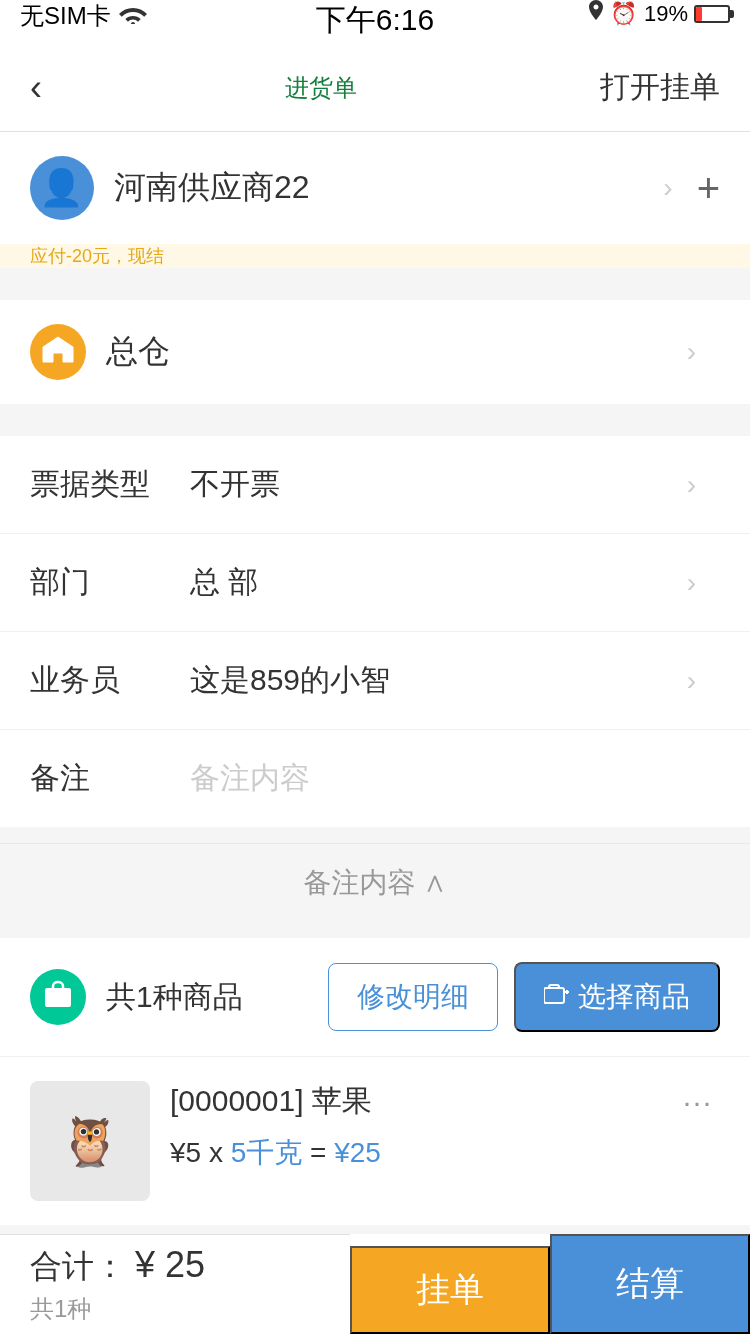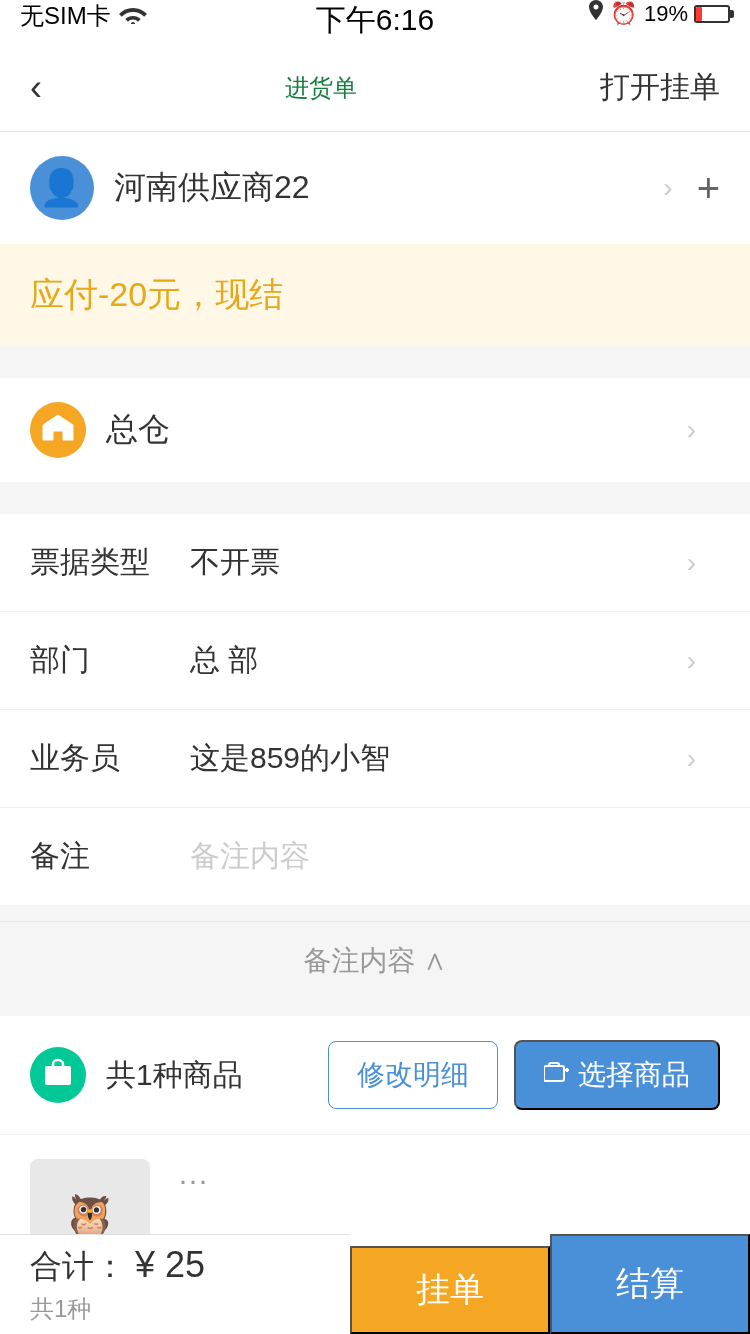--- a/index.html
+++ b/index.html
@@ -69,23 +69,23 @@
     .supplier-avatar {
       width: 64px; height: 64px; border-radius: 50%; background: #4a90d9;
       display: flex; align-items: center; justify-content: center;
       margin-right: 20px; flex-shrink: 0;
     }
     .supplier-avatar-icon { font-size: 36px; color: #fff; }
     .supplier-name { flex: 1; font-size: 32px; color: #333; }
     .chevron { color: #ccc; font-size: 28px; margin-right: 24px; }
     .plus-btn { font-size: 40px; color: #666; }
     .supplier-sub {
-      padding: 28px 30px;
+      padding: 0 30px;
       background: #fff8e6;
-      font-size: 34px;
+      font-size: 18px;
       color: #e6a817;
     }
 
     
     .warehouse-row {
       display: flex;
       align-items: center;
       padding: 24px 30px;
     }
     .warehouse-icon-wrap {
@@ -311,20 +311,33 @@
     </span>
     <span>选择商品</span>
   </button>
 </div>
 
 <div class="section" style="margin-top:0;">
   <div class="product-item">
     <div class="product-thumb">
       <span class="owl-icon">🦉</span>
     </div>
+    <div class="product-info">
+      <div class="product-name">
+        <span>[0000001]</span>
+        <span>苹果</span>
+      </div>
+      <div class="product-price">
+        <span>¥5</span>
+        <span> x </span>
+        <span class="highlight">5千克</span>
+        <span> = </span>
+        <span class="total">¥25</span>
+      </div>
+    </div>
     <span class="product-more">···</span>
   </div>
 </div>
 
 <div style="height: 100px;"></div>
 
 <div class="bottom-bar">
   <div class="bottom-total">
     <div class="bottom-total-main">
       <span>合计：</span>

